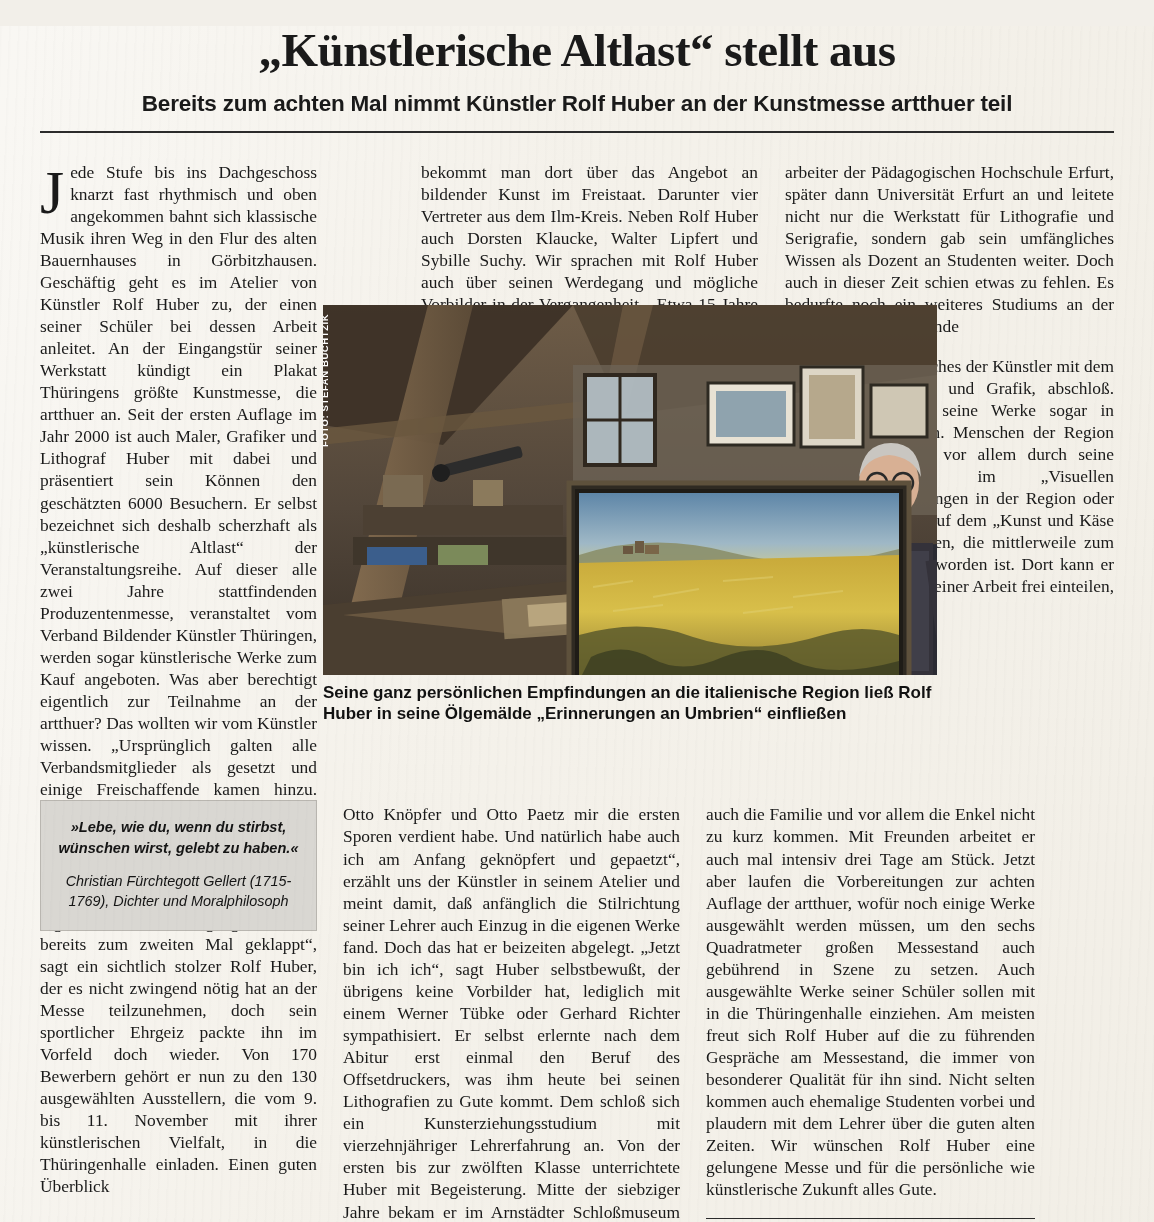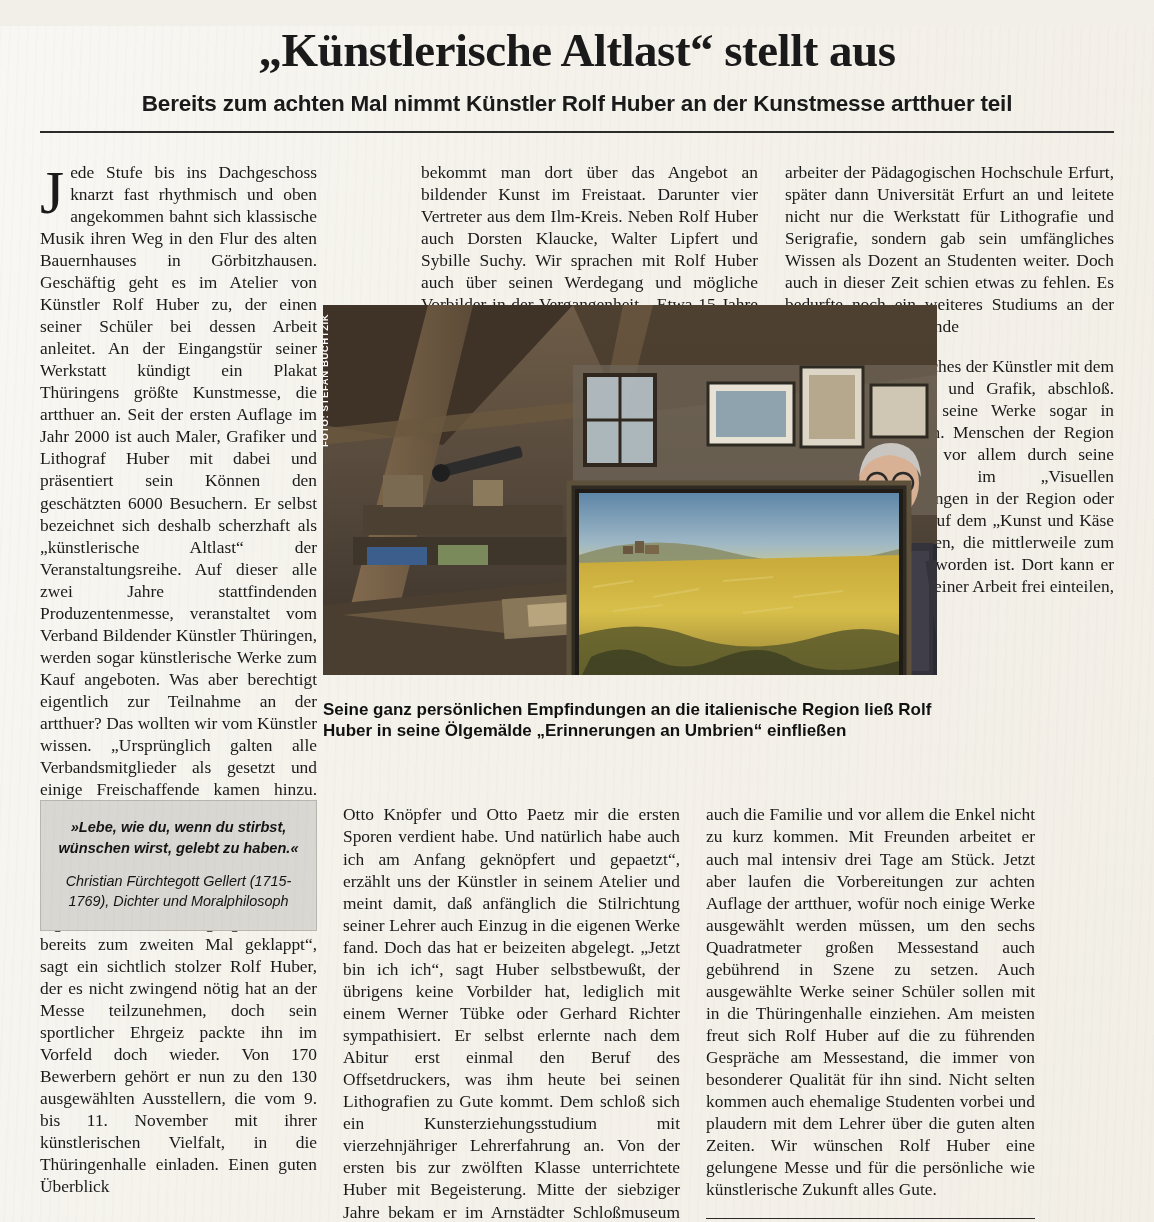--- a/index.html
+++ b/index.html
@@ -95,21 +95,21 @@
     color: #ffffff;
     letter-spacing: 0.6px;
     white-space: nowrap;
     z-index: 4;
   }
   .caption {
     font-family: "Liberation Sans", sans-serif;
     font-weight: bold;
     font-size: 17px;
     line-height: 1.25;
-    margin-top: 24px;
+    margin-top: 7px;
     color: #111;
     width: 614px;
   }
 
   
   .colwrap {
     position: relative;
     margin: 10px 40px 0 40px;
   }
   .col-left {

